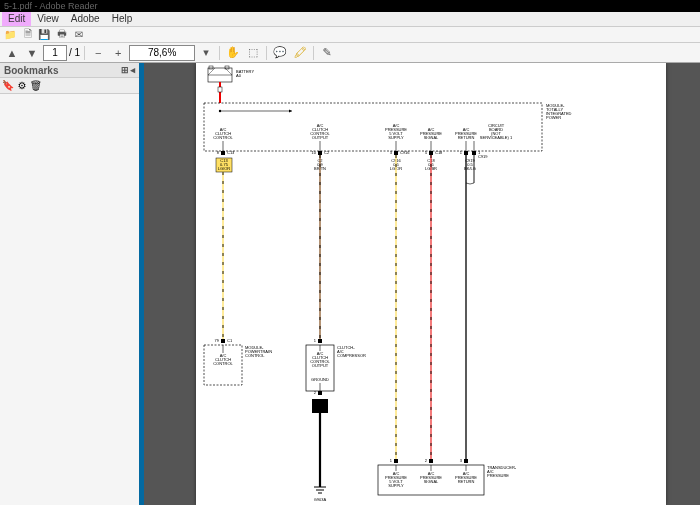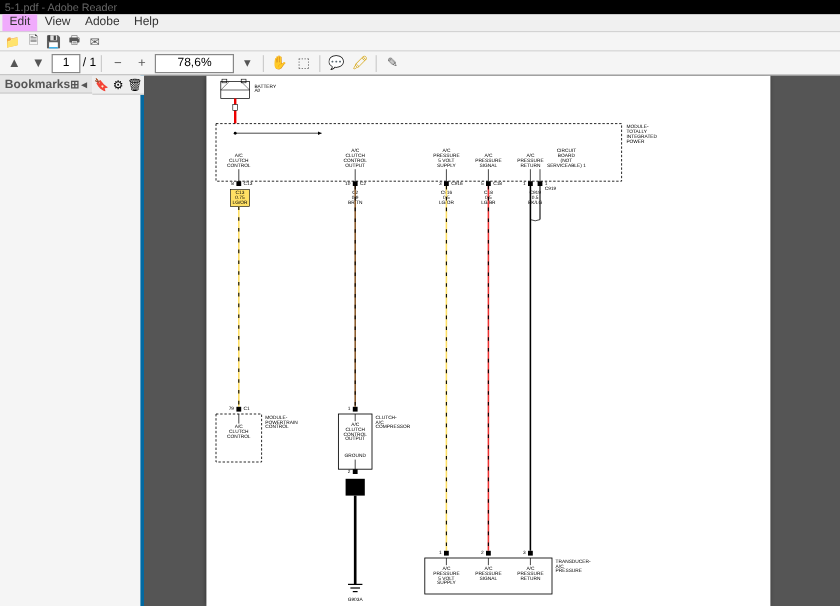--- a/index.html
+++ b/index.html
@@ -9,21 +9,21 @@
 .menubar span{padding:1px 6px;font-size:10px;color:#333;cursor:default}
 .menubar span.hl{background:#f0abfc}
 .toolbar1{height:16px;background:#f5f5f5;border-bottom:1px solid #ccc;display:flex;align-items:center;padding:0 3px;gap:1px}
 .toolbar1 .ico{width:16px;height:13px;display:flex;align-items:center;justify-content:center;font-size:10px;color:#555}
 .toolbar2{height:20px;background:#f5f5f5;border-bottom:1px solid #aaa;display:flex;align-items:center;padding:0 3px;gap:2px}
 .ico{width:18px;height:18px;display:inline-flex;align-items:center;justify-content:center;border:1px solid transparent;font-size:11px;color:#555;cursor:default}
 .sep{width:1px;height:14px;background:#ccc;margin:0 2px}
 .pagebox{width:24px;height:16px;border:1px solid #888;font-size:10px;text-align:center;background:#fff}
 .zoombox{width:66px;height:16px;border:1px solid #888;font-size:10px;text-align:center;background:#fff}
 .main{display:flex;height:442px}
-.side{width:120px;background:#f5f5f5;border-right:3px solid #0369a1;display:flex;}
+.side{width:144px;background:#f5f5f5;border-right:5px solid #0369a1;display:flex;flex-direction:column}
 .side-hdr{height:15px;background:#e5e5e5;border-bottom:1px solid #ccc;display:flex;align-items:center;padding:0 4px;font-size:10px;font-weight:bold;color:#555}
 .side-hdr .r{margin-left:auto;display:flex;gap:2px}
 .side-tb{height:16px;background:#eee;border-bottom:1px solid #ccc;display:flex;align-items:center;padding:0 2px;gap:3px}
 .bk-item{display:flex;align-items:center;padding:2px 4px;gap:3px;font-size:9px;color:#333}
 .bk-ico{width:10px;height:10px;border:1px solid #888;background:#fff;font-size:7px;display:flex;align-items:center;justify-content:center}
 .canvas{flex:1;background:#555;position:relative;overflow:hidden}
 .page{position:absolute;left:52px;top:0;width:470px;height:442px;background:#fff;box-shadow:0 0 4px rgba(0,0,0,.5)}
 .diagram{position:relative;width:100%;height:100%}
 .diagram text{font-family:Arial;font-size:4px;fill:#000}
 .lbl{font-size:3.8px}

